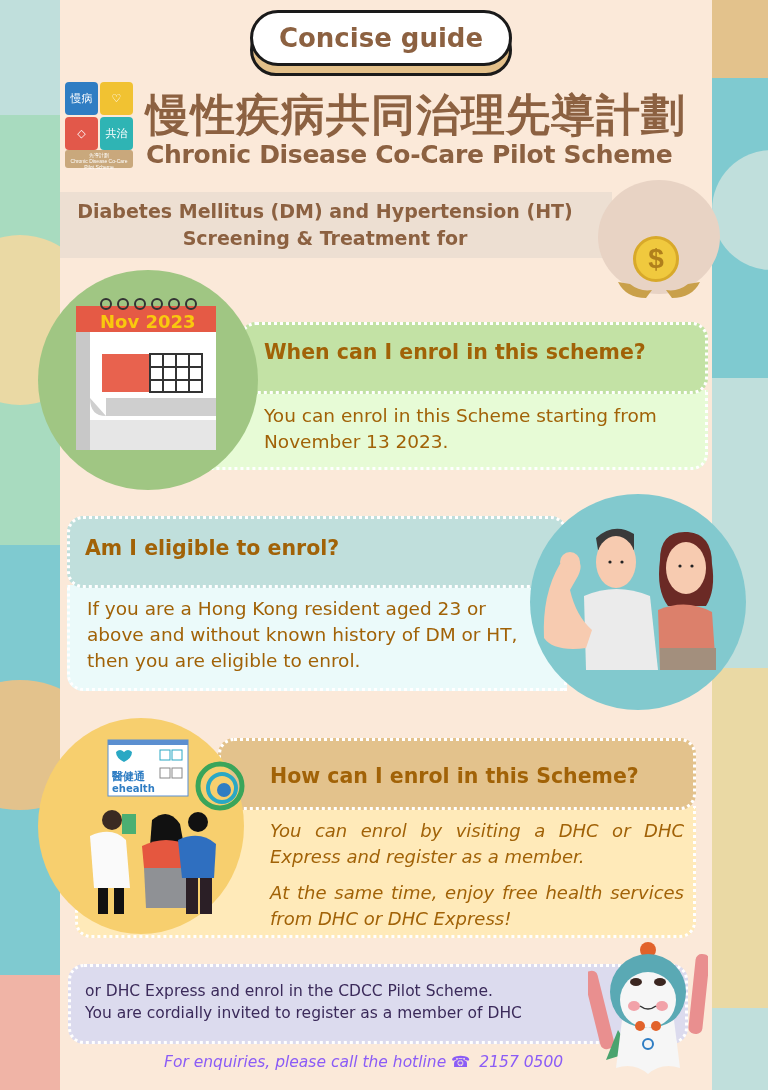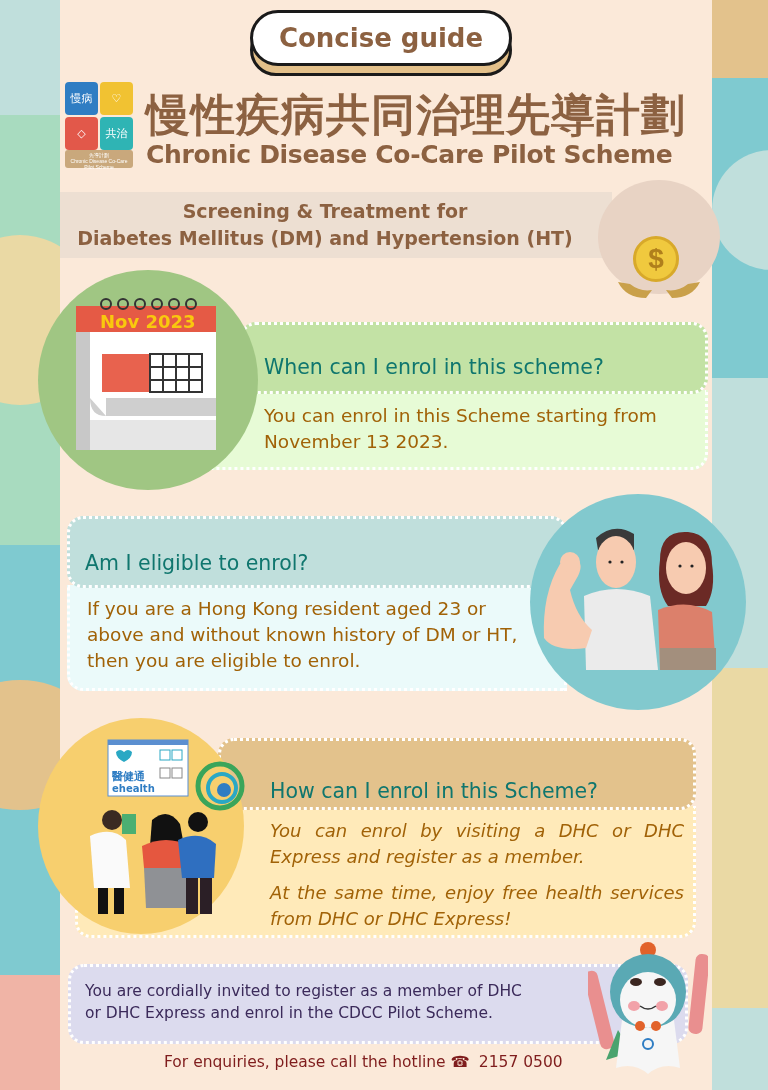--- a/index.html
+++ b/index.html
@@ -29,21 +29,21 @@
   .title-en { position: absolute; left: 146px; top: 140px; font-family: "DejaVu Sans", sans-serif; font-weight: bold; font-size: 25px; color: #8c6141; white-space: nowrap; letter-spacing: -0.3px; }
 
   .subtitle-band { position: absolute; left: 60px; top: 192px; width: 552px; height: 66px; background: #eddfd2; }
   .subtitle { position: absolute; left: 60px; top: 198px; width: 530px; text-align: center; font-family: "DejaVu Sans", sans-serif; font-size: 19px; color: #8c6141; line-height: 27px; font-weight: bold; }
 
   .gov { position: absolute; left: 588px; top: 180px; width: 140px; height: 130px; }
   .gov-circle { position: absolute; left: 10px; top: 0; width: 122px; height: 114px; border-radius: 50%; background: #e8d3c4; }
   .gov-text { position: absolute; left: 0; top: 12px; width: 140px; text-align: center; font-family: "DejaVu Sans", sans-serif; font-weight: bold; font-size: 16px; color: #8c6141; line-height: 21px; }
   .coin { position: absolute; left: 45px; top: 56px; width: 46px; height: 46px; border-radius: 50%; background: #f0c93e; border: 3px solid #d8a92a; color: #b07f1c; font-weight: bold; font-size: 28px; display: flex; align-items: center; justify-content: center; }
   .hands { position: absolute; left: 28px; top: 98px; width: 86px; height: 24px; }
-  .card-head { position: absolute; font-family: "DejaVu Sans", sans-serif; font-weight: normal; color: #0f766e; margin-top: 15px; }
+  .card-head { position: absolute; font-family: "DejaVu Sans", sans-serif; font-weight: bold; color: #a16207; }
   .card-body { position: absolute; font-family: "DejaVu Sans", sans-serif; color: #a16207; }
 
   
   .c1-head-bg { position: absolute; left: 240px; top: 322px; width: 468px; height: 72px; background: #c3e2a5; border: 3px dotted #fff; border-radius: 16px; }
   .c1-body-bg { position: absolute; left: 150px; top: 390px; width: 558px; height: 80px; background: #e7fbd6; border: 3px dotted #fff; border-bottom-right-radius: 16px; border-top: none; }
   .c1-head { left: 264px; top: 340px; font-size: 20.5px; }
   .c1-body { left: 264px; top: 403px; font-size: 18.5px; line-height: 26px; }
   .cal-circle { position: absolute; left: 38px; top: 270px; width: 220px; height: 220px; border-radius: 50%; background: #a0c683; }
 
   
@@ -57,21 +57,21 @@
   .c3-head-bg { position: absolute; left: 218px; top: 738px; width: 478px; height: 72px; background: #e3c28c; border: 3px dotted #fff; border-radius: 16px; }
   .c3-body-bg { position: absolute; left: 75px; top: 806px; width: 621px; height: 132px; background: #ffeab9; border: 3px dotted #fff; border-top: none; border-radius: 0 0 16px 16px; }
   .c3-head { left: 270px; top: 764px; font-size: 20.5px; }
   .c3-body { left: 270px; top: 818px; font-size: 18px; line-height: 26px; width: 414px; text-align: justify; font-style: italic; }
   .c3-body p { margin-bottom: 10px; }
   .enrol-circle { position: absolute; left: 38px; top: 718px; width: 206px; height: 216px; border-radius: 50%; background: #f7cf6e; }
 
   
   .invite-bg { position: absolute; left: 68px; top: 964px; width: 620px; height: 80px; background: #dcdbee; border: 3px dotted #fff; border-radius: 16px; }
   .invite { position: absolute; left: 85px; top: 980px; font-family: "DejaVu Sans", sans-serif; font-size: 15.5px; color: #3b2a5a; line-height: 22px; }
-  .hotline { position: absolute; left: 164px; top: 1053px; font-family: "DejaVu Sans", sans-serif; font-size: 15.5px; color: #7f1d1d; white-space: nowrap; }
+  .hotline { position: absolute; left: 164px; top: 1053px; font-family: "DejaVu Sans", sans-serif; font-size: 15.5px; color: #8b5cf6; white-space: nowrap; font-style: italic; }
   .hotline .num { margin-left: 4px; }
 </style>
 </head>
 <body>
 
 <div class="side left">
   <div class="band" style="top:0;height:40px;background:#c0dfdc;"></div>
   <div class="band" style="top:38px;height:145px;background:#a8dbbf;"></div>
   <div class="blob" style="left:-40px;top:80px;width:120px;height:60px;background:#ead9a4;"></div>
   <div class="band" style="top:140px;height:42px;background:#a8dbbf;"></div>
@@ -119,22 +119,22 @@
     <div>先導計劃</div>
     <div>Chronic Disease Co-Care Pilot Scheme</div>
   </div>
 </div>
 
 <div class="title-zh">慢性疾病共同治理先導計劃</div>
 <div class="title-en">Chronic Disease Co-Care Pilot Scheme</div>
 
 <div class="subtitle-band"></div>
 <div class="subtitle">
+  <div>Diabetes Mellitus (DM) and Hypertension (HT)</div>
   <div>Screening &amp; Treatment for</div>
-  <div>Diabetes Mellitus (DM) and Hypertension (HT)</div>
 </div>
 
 <div class="gov">
   <div class="gov-circle"></div>
   <div class="coin">$</div>
   <svg class="hands" viewBox="0 0 86 24">
     <path d="M2 4 Q10 20 30 20 L36 12 Q24 14 14 6 Z" fill="#c9a04a"></path>
     <path d="M84 4 Q76 20 56 20 L50 12 Q62 14 72 6 Z" fill="#c9a04a"></path>
   </svg>
 </div>
@@ -227,22 +227,22 @@
     <rect x="128" y="142" width="12" height="36" fill="#2b1f26"></rect>
 </svg>
 <div class="card-head c3-head">How can I enrol in this Scheme?</div>
 <div class="card-body c3-body">
   <p>You can enrol by visiting a DHC or DHC Express and register as a member.</p>
   <p>At the same time, enjoy free health services from DHC or DHC Express!</p>
 </div>
 
 <div class="invite-bg"></div>
 <div class="invite">
+  <div>or DHC Express and enrol in the CDCC Pilot Scheme.</div>
   <div>You are cordially invited to register as a member of DHC</div>
-  <div>or DHC Express and enrol in the CDCC Pilot Scheme.</div>
 </div>
 <svg style="position:absolute;left:588px;top:940px;" width="120" height="140" viewBox="0 0 120 140">
   <rect x="4" y="30" width="14" height="80" rx="6" fill="#e98f8f" transform="rotate(-14 11 70)"></rect>
   <rect x="104" y="14" width="14" height="80" rx="6" fill="#e98f8f" transform="rotate(6 111 54)"></rect>
   <path d="M30 90 L18 120 L44 112 Z" fill="#4aa36e"></path>
   <circle cx="60" cy="10" r="8" fill="#e2622a"></circle>
   <ellipse cx="60" cy="52" rx="38" ry="38" fill="#5aa9b4"></ellipse>
   <ellipse cx="60" cy="60" rx="28" ry="28" fill="#f6f6f6"></ellipse>
   <path d="M34 80 Q60 96 86 80 L92 128 Q74 122 60 134 Q46 122 28 128 Z" fill="#f6f6f6"></path>
   <ellipse cx="46" cy="66" rx="6" ry="5" fill="#f2a2a9"></ellipse>

